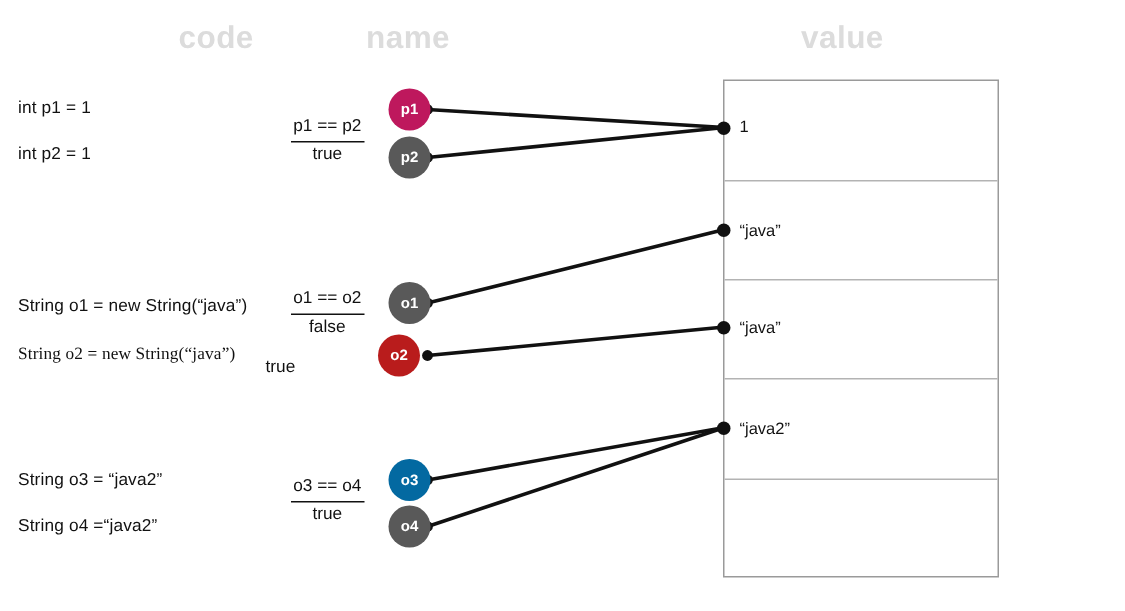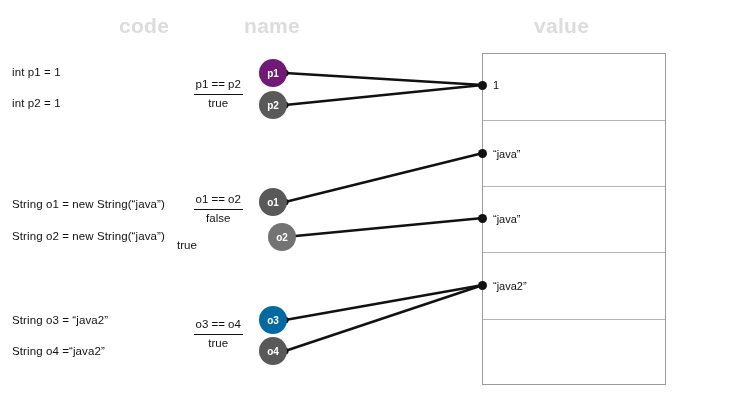--- a/index.html
+++ b/index.html
@@ -115,21 +115,21 @@
 <div id="stage">
 
   <div class="col-header" id="hdr-code">code</div>
   <div class="col-header" id="hdr-name">name</div>
   <div class="col-header" id="hdr-value">value</div>
 
   <div id="code-column">
       <div class="code-line" style="left: 12px; top: 66px;">int p1 = 1</div>
       <div class="code-line" style="left: 12px; top: 97px;">int p2 = 1</div>
       <div class="code-line" style="left: 12px; top: 198px; text-align: right;">String o1 = new String(“java”)</div>
-      <div class="code-line" style="left: 12px; top: 230px;">String o2 = new String(“java”)</div>
+      <div class="code-line" style="left: 12px; top: 230px; font-family: Liberation Serif, serif;">String o2 = new String(“java”)</div>
       <div class="code-line" style="left: 12px; top: 314px;">String o3 = “java2”</div>
       <div class="code-line" style="left: 12px; top: 345px;">String o4 =“java2”</div>
     </div>
 
   <div id="fraction-column">
       <div class="frac" style="top: 77px; left: 193.5px;">
         <span class="num">p1 == p2</span>
         <span class="den">true</span>
       </div>
       <div class="frac" style="top: 192px; left: 193.5px;">
@@ -174,21 +174,21 @@
       <div class="value-text" style="left: 493px; top: 280px;">“java2”</div>
     </div>
   <div id="value-dots">
       <div style="position: absolute; left: 477.5px; top: 80.5px; width: 9px; height: 9px; border-radius: 50%; background: rgb(17, 17, 17); z-index: 4;"></div>
       <div style="position: absolute; left: 477.5px; top: 148.5px; width: 9px; height: 9px; border-radius: 50%; background: rgb(17, 17, 17); z-index: 4;"></div>
       <div style="position: absolute; left: 477.5px; top: 213.5px; width: 9px; height: 9px; border-radius: 50%; background: rgb(17, 17, 17); z-index: 4;"></div>
       <div style="position: absolute; left: 477.5px; top: 280.5px; width: 9px; height: 9px; border-radius: 50%; background: rgb(17, 17, 17); z-index: 4;"></div>
     </div>
 
   <div id="name-column">
-      <div class="node" style="left: 259px; top: 59px; background: #701a75; color: rgb(255, 255, 255);">p1</div>
+      <div class="node" style="left: 259px; top: 59px; background: #be185d; color: rgb(255, 255, 255);">p1</div>
       <div class="node" style="left: 259px; top: 91px; background: rgb(89, 89, 89); color: rgb(255, 255, 255);">p2</div>
       <div class="node" style="left: 259px; top: 188px; background: rgb(89, 89, 89); color: rgb(255, 255, 255);">o1</div>
-      <div class="node" style="left: 268px; top: 223px; background: #737373; color: rgb(255, 255, 255);">o2</div>
+      <div class="node" style="left: 252px; top: 223px; background: #b91c1c; color: rgb(255, 255, 255);">o2</div>
       <div class="node" style="left: 259px; top: 306px; background: #0369a1; color: rgb(255, 255, 255);">o3</div>
       <div class="node" style="left: 259px; top: 337px; background: rgb(89, 89, 89); color: rgb(255, 255, 255);">o4</div>
     </div>
 
 </div>
 
 </body></html>

